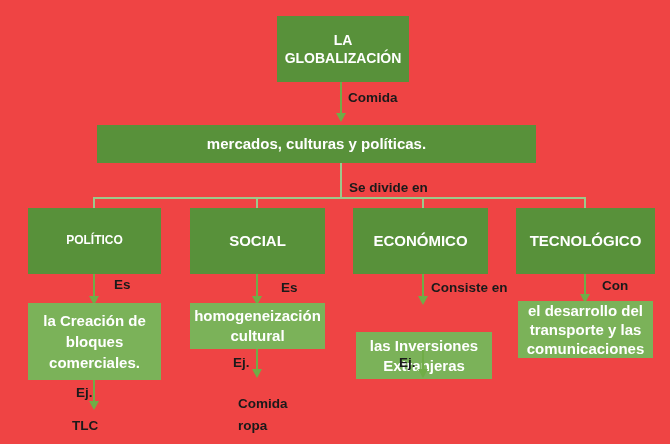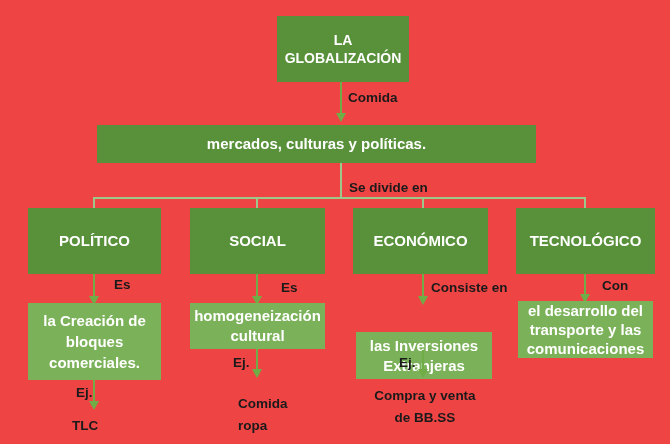--- a/index.html
+++ b/index.html
@@ -54,21 +54,21 @@
   <div class="box dark" style="left:97px;top:125px;width:439px;height:38px;font-size:15px;">mercados, culturas y políticas.</div>
 
   <div class="conn" style="left:340px;top:163px;width:2px;height:35px;"></div>
   <div class="lbl" style="left:349px;top:180px;">Se divide en</div>
   <div class="conn" style="left:93px;top:197px;width:493px;height:2px;"></div>
   <div class="conn" style="left:93px;top:198px;width:2px;height:11px;"></div>
   <div class="conn" style="left:256px;top:198px;width:2px;height:11px;"></div>
   <div class="conn" style="left:422px;top:198px;width:2px;height:11px;"></div>
   <div class="conn" style="left:584px;top:198px;width:2px;height:11px;"></div>
 
-  <div class="box dark" style="left:28px;top:208px;width:133px;height:66px;font-size:15px;">POLÍTICO</div>
+  <div class="box dark" style="left:28px;top:208px;width:133px;height:66px;font-size:12px;">POLÍTICO</div>
   <div class="box dark" style="left:190px;top:208px;width:135px;height:66px;font-size:15px;">SOCIAL</div>
   <div class="box dark" style="left:353px;top:208px;width:135px;height:66px;font-size:15px;">ECONÓMICO</div>
   <div class="box dark" style="left:516px;top:208px;width:139px;height:66px;font-size:15px;">TECNOLÓGICO</div>
 
   <div class="shaft" style="left:93px;top:274px;height:22px;"></div>
   <div class="head" style="left:89px;top:296px;"></div>
   <div class="lbl" style="left:114px;top:277px;">Es</div>
   <div class="box light" style="left:28px;top:303px;width:133px;height:77px;font-size:15px;line-height:21px;">la Creación de bloques comerciales.</div>
   <div class="shaft" style="left:93px;top:380px;height:21px;"></div>
   <div class="head" style="left:89px;top:401px;"></div>
@@ -89,23 +89,19 @@
     <span>ropa</span>
   </div>
 
   <div class="shaft" style="left:422px;top:274px;height:22px;"></div>
   <div class="head" style="left:418px;top:296px;"></div>
   <div class="lbl" style="left:431px;top:280px;">Consiste en</div>
   <div class="box light" style="left:356px;top:303px;width:136px;height:47px;font-size:15px;line-height:20px;margin-top:29px;">las Inversiones Extranjeras</div>
   <div class="shaft" style="left:422px;top:350px;height:19px;"></div>
   <div class="head" style="left:418px;top:369px;"></div>
   <div class="lbl" style="left:399px;top:355px;">Ej.</div>
-  <div class="example" style="left:365px;top:385px;width:120px;text-align:center;">
-    <span>Compra y venta</span>
-    <span>de BB.SS</span>
-  </div>
 
   <div class="shaft" style="left:584px;top:274px;height:20px;"></div>
   <div class="head" style="left:580px;top:294px;"></div>
   <div class="lbl" style="left:602px;top:278px;">Con</div>
   <div class="box light" style="left:518px;top:301px;width:135px;height:57px;font-size:15px;line-height:19px;padding:2px 3px;">el desarrollo del transporte y las comunicaciones</div>
 
 </div>
 
 </body></html>

